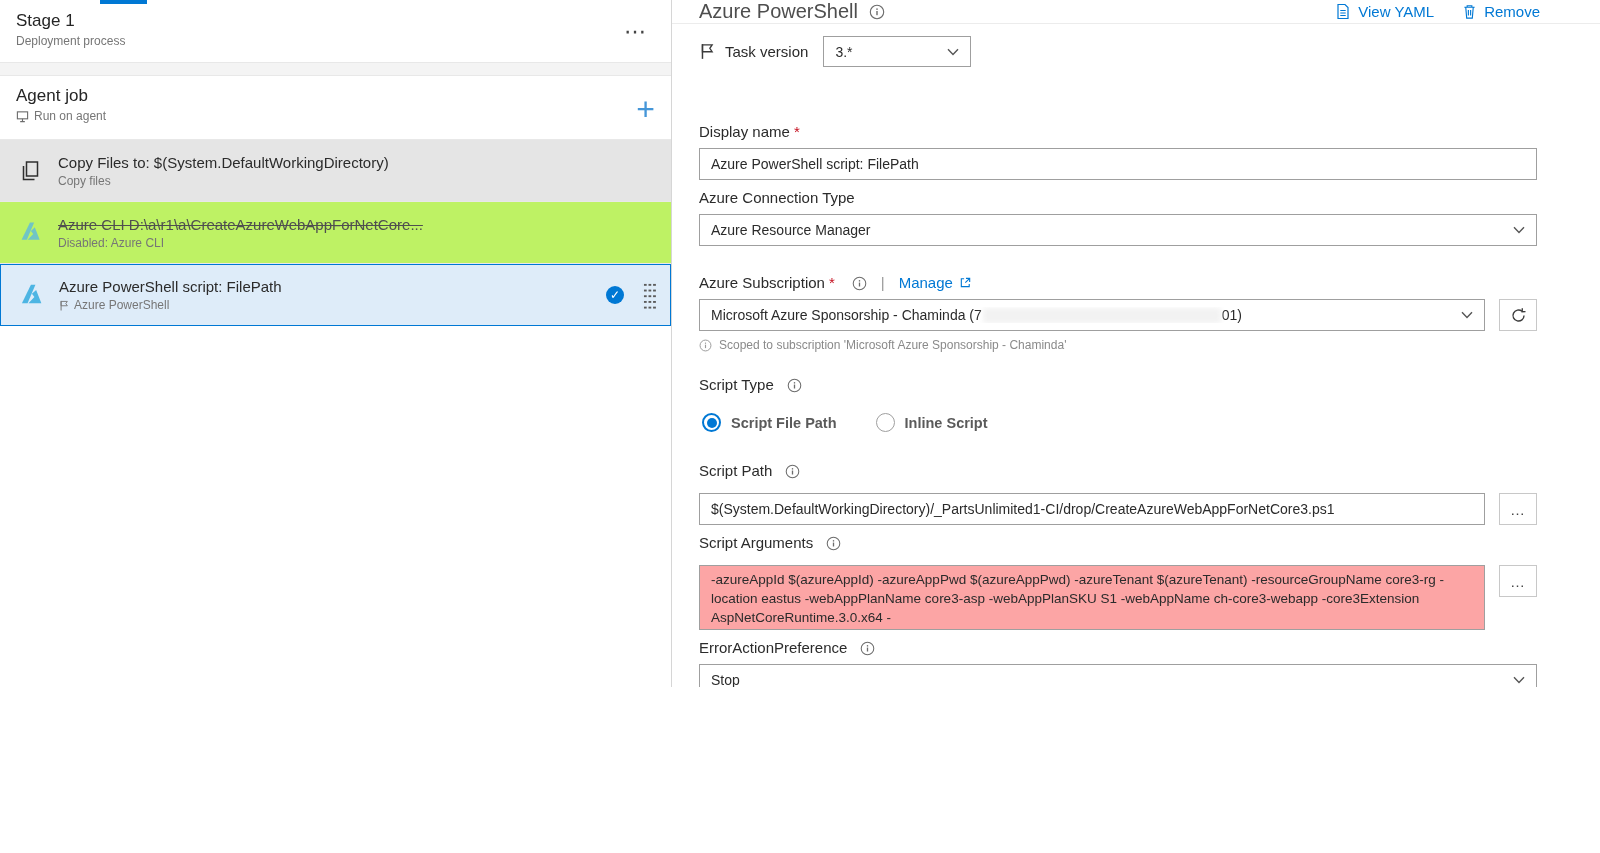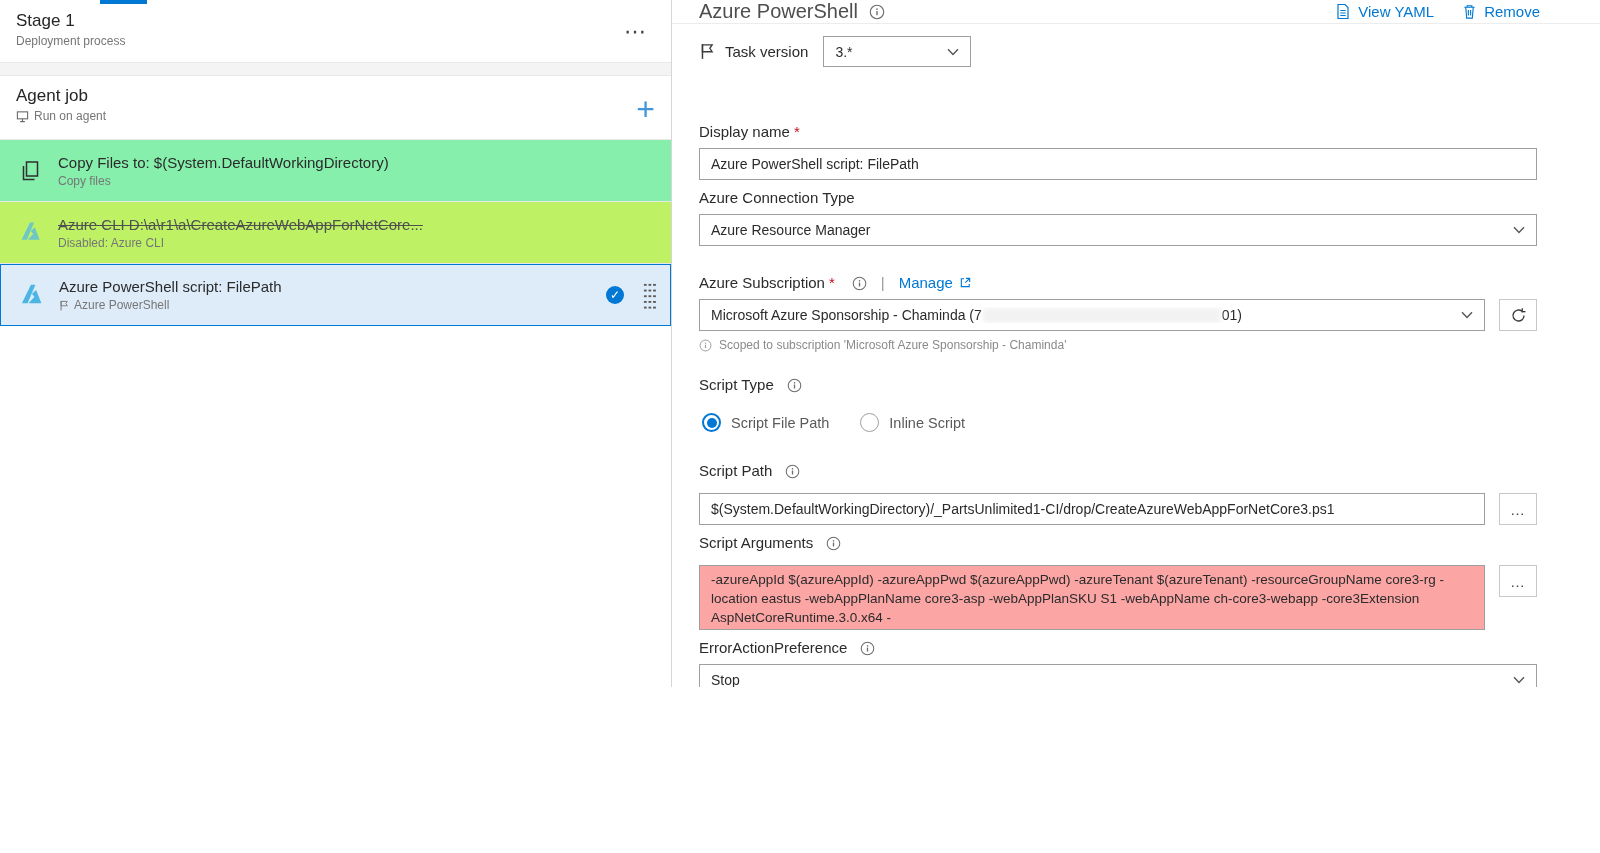--- a/index.html
+++ b/index.html
@@ -13,21 +13,21 @@
   .stage-header { height:63px; padding:11px 20px 0 16px; display:flex; justify-content:space-between; border-bottom:1px solid #e8e8e8; }
   .stage-title { font-size:17px; color:#252525; }
   .stage-subtitle { font-size:12px; color:#767676; margin-top:3px; }
   .dots-btn { font-size:22px; color:#444; line-height:42px; letter-spacing:1px; cursor:pointer; padding:0 4px; }
   .gray-band { height:13px; background:#f4f4f4; border-bottom:1px solid #e8e8e8; }
   .agent-row { height:64px; padding:10px 16px 0 16px; display:flex; justify-content:space-between; border-bottom:1px solid #e8e8e8; }
   .agent-title { font-size:17px; color:#252525; }
   .agent-sub { display:flex; align-items:center; gap:5px; margin-top:3px; font-size:12px; color:#767676; }
   .plus-btn { font-size:32px; font-weight:100; color:#4596d8; line-height:46px; cursor:pointer; }
 
-  .task-row { height:62px; padding:0 14px 0 12px; display:flex; align-items:center; border-bottom:1px solid #e8e8e8; background:#86efac; cursor:pointer; }
+  .task-row { height:62px; padding:0 14px 0 12px; display:flex; align-items:center; border-bottom:1px solid #e8e8e8; background:#e5e5e5; cursor:pointer; }
   .task-icon { width:36px; min-width:36px; display:flex; justify-content:center; margin-right:10px; }
   .task-text { flex:1; min-width:0; }
   .task-title { font-size:15px; color:#2b2b2b; white-space:nowrap; overflow:hidden; }
   .task-sub { font-size:12px; color:#767676; margin-top:3px; display:flex; align-items:center; gap:5px; }
   .task-row.disabled { background:#bef264; }
   .task-row.disabled .task-title { text-decoration:line-through; color:#4f4f4f; }
   .task-row.selected { background:#deecf9; border:1px solid #0078d4; }
   .check-circle { width:18px; height:18px; min-width:18px; border-radius:50%; background:#0078d4; color:#fff; font-size:12px; display:flex; align-items:center; justify-content:center; margin-right:18px; }
   .drag-handle { width:14px; height:29px; background-image:radial-gradient(circle, #5b5b5b 1.2px, transparent 1.4px); background-size:4.6px 5.7px; background-position:1px 1px; cursor:grab; }
 
@@ -54,21 +54,21 @@
   .label-row { display:flex; align-items:flex-end; gap:9px; font-size:15px; color:#2b2b2b; margin-bottom:8px; }
   .req { color:#c50f1f; margin-left:-5px; }
   .text-input { width:100%; height:32px; border:1px solid #9f9f9f; padding:0 11px; font-size:14px; color:#2b2b2b; font-family:"Liberation Sans",sans-serif; background:#fff; }
   .control-row { display:flex; align-items:flex-start; }
   .control-row .dropdown, .control-row .text-input { flex:1; }
   .icon-btn { width:38px; height:32px; min-width:38px; margin-left:14px; border:1px solid #c8c8c8; background:#fff; display:flex; align-items:center; justify-content:center; cursor:pointer; font-size:15px; color:#444; letter-spacing:1px; }
   .pipe { color:#999; margin:0 5px; font-size:15px; }
   .manage-link { display:flex; align-items:center; gap:6px; color:#0078d4; cursor:pointer; }
   .redacted { display:inline-block; width:238px; height:15px; background:#f2f2f2; filter:blur(2.5px); border-radius:2px; margin:0 1px; vertical-align:middle; }
   .note-row { display:flex; align-items:center; gap:7px; margin-top:7px; font-size:12px; color:#8a8a8a; }
-  .radio-row { display:flex; align-items:center; gap:31px; margin-top:20px; margin-left:3px; }
+  .radio-row { display:flex; align-items:center; gap:39px; margin-top:20px; margin-left:3px;font-weight:bold; }
   .radio { display:flex; align-items:center; gap:10px; font-size:14.5px; color:#5a5a5a; cursor:pointer; }
   .radio-dot { width:19px; height:19px; min-width:19px; border-radius:50%; border:1px solid #9f9f9f; background:#fff; position:relative; }
   .radio.on .radio-dot { border:2px solid #0078d4; }
   .radio.on .radio-dot::after { content:""; position:absolute; inset:2.5px; border-radius:50%; background:#0078d4; }
   .args-box { flex:1; border:1px solid #9f9f9f; background:#fca5a5; padding:4px 11px 2px; font-size:13.5px; line-height:1.42; color:#2b2b2b; min-height:64px; word-break:break-word; }
   .check-row { display:flex; align-items:center; gap:11px; margin-top:24px; margin-bottom:10px; }
   .checkbox { width:18px; height:18px; min-width:18px; background:#0078d4; border-radius:2px; color:#fff; font-size:13px; display:flex; align-items:center; justify-content:center; cursor:pointer; }
   .check-label { font-size:14.5px; color:#2b2b2b; }
 </style>
 </head>

